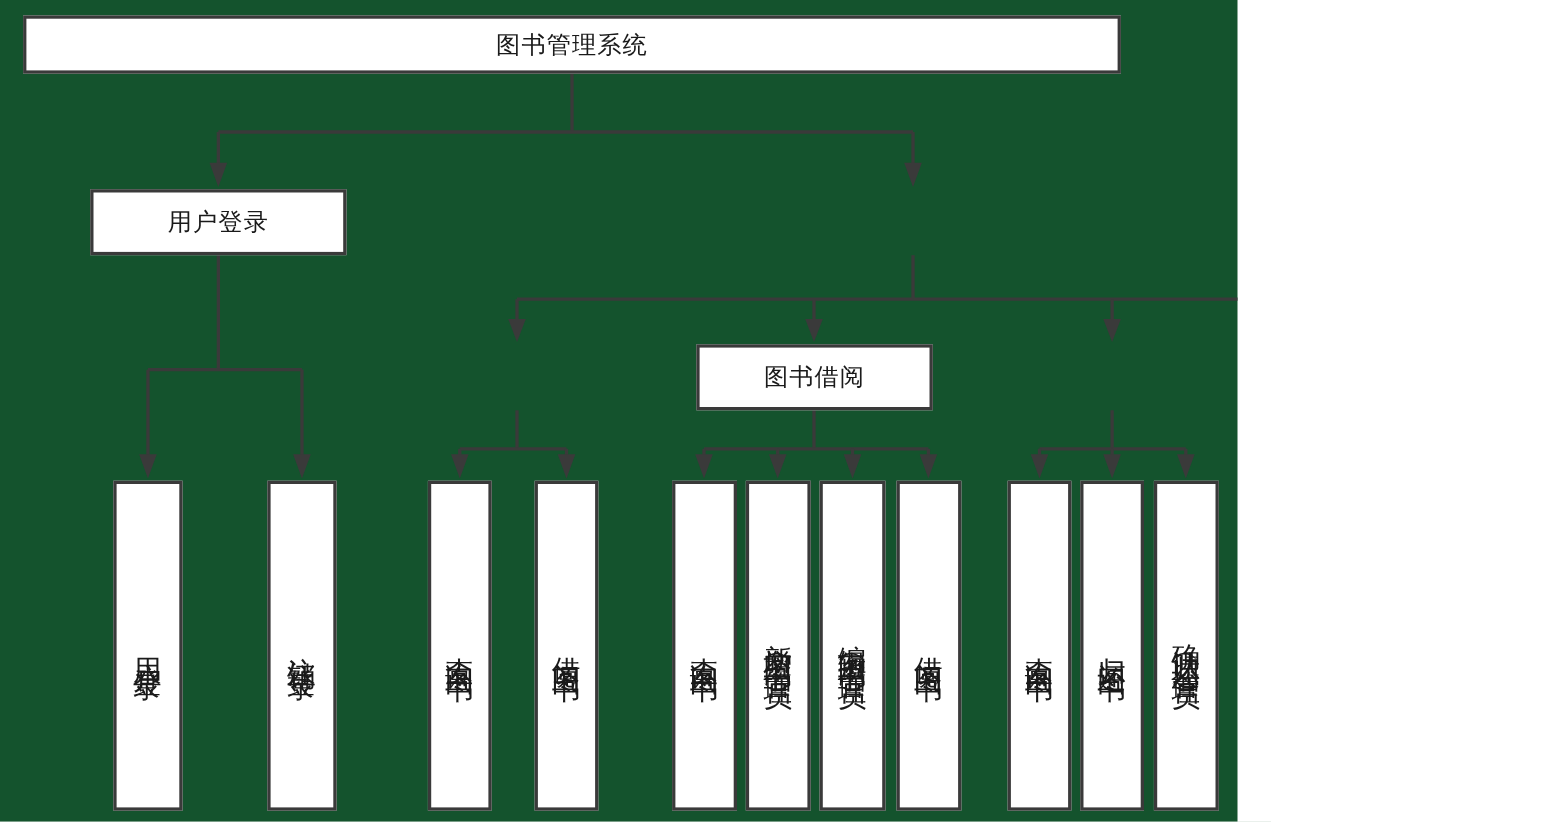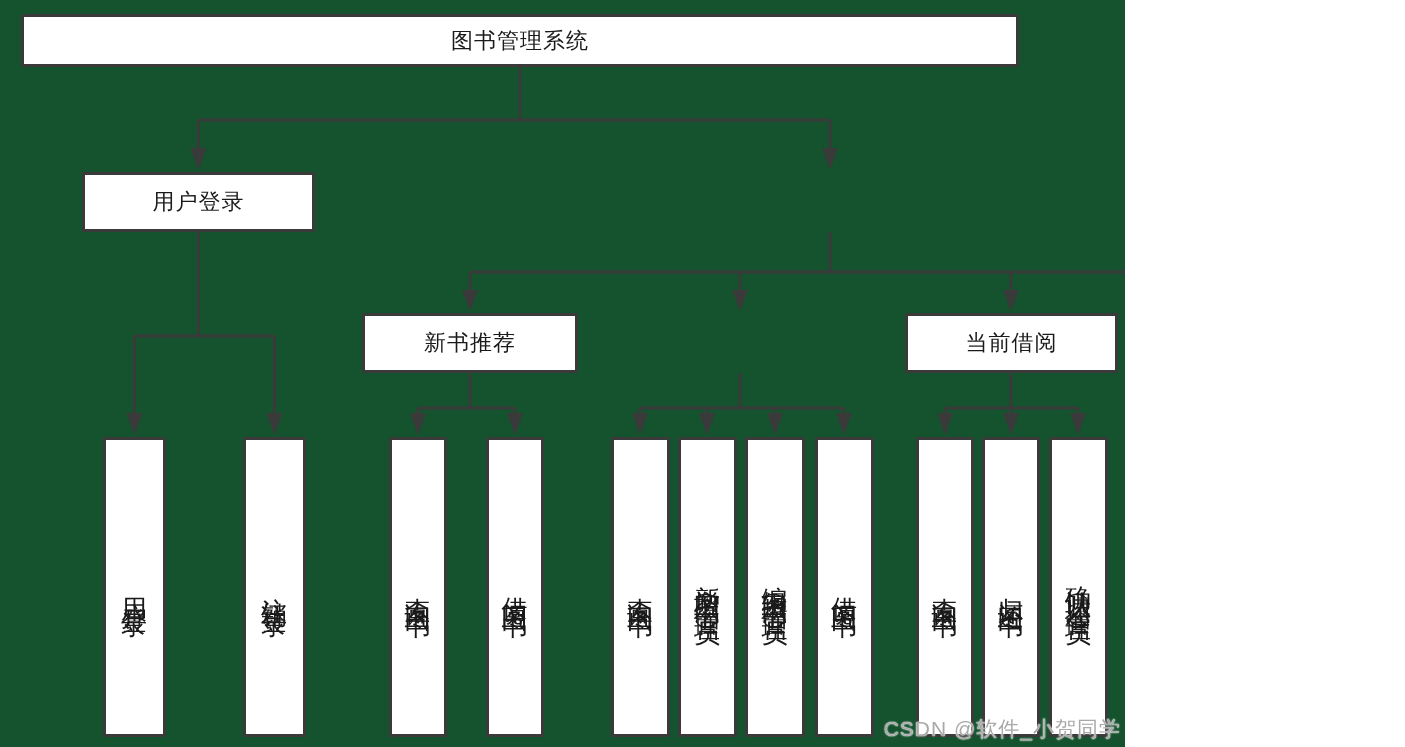--- a/index.html
+++ b/index.html
@@ -118,25 +118,22 @@
   </svg>
 
   <div class="box h" style="left:21px;top:14px;width:998px;height:53px">
     <span>图书管理系统</span>
   </div>
 
   <div class="box h" style="left:82px;top:172px;width:233px;height:60px">
     <span>用户登录</span>
   </div>
 
-  <div class="box h" style="left:362px;top:313px;width:216px;height:60px">
-    <span>新书推荐</span>
-  </div>
-  <div class="box h" style="left:905px;top:313px;width:213px;height:60px">
-    <span>当前借阅</span>
+  <div class="box h" style="left:633px;top:313px;width:215px;height:60px">
+    <span>图书借阅</span>
   </div>
 
   <div class="box v" style="left:103px;top:437px;width:63px;height:300px">
     <span>用户登录</span>
   </div>
   <div class="box v" style="left:243px;top:437px;width:63px;height:300px">
     <span>注销登录</span>
   </div>
 
   <div class="box v" style="left:389px;top:437px;width:58px;height:300px">
@@ -169,15 +166,14 @@
     <span>确认归还（管理员）</span>
   </div>
 
   <div class="box v" style="left:1198px;top:437px;width:58px;height:300px">
     <span>新增借阅记录</span>
   </div>
   <div class="box v" style="left:1313px;top:437px;width:58px;height:300px">
     <span>查询借阅记录</span>
   </div>
 
-  <div class="watermark">CSDN @软件_小贺同学</div>
 
 </div>
 
 </body></html>

